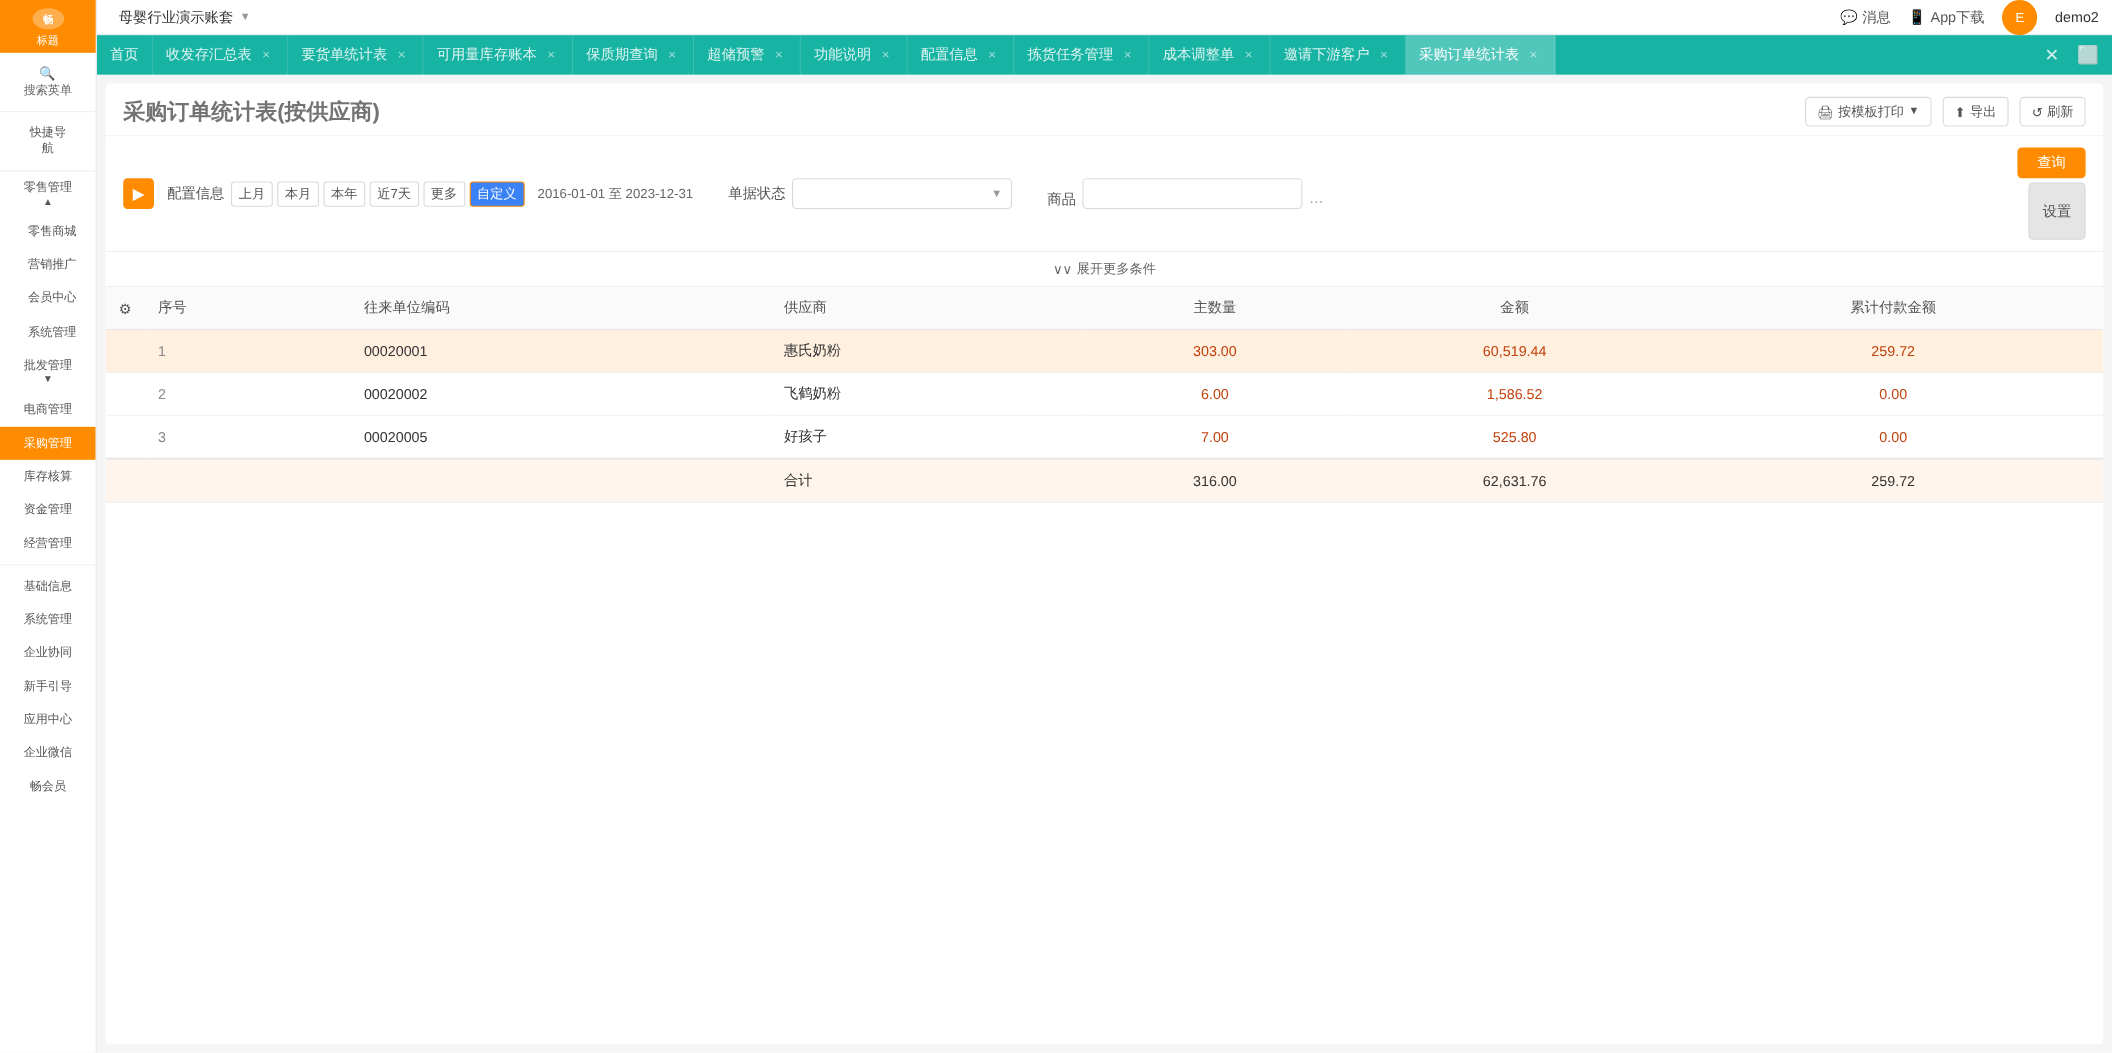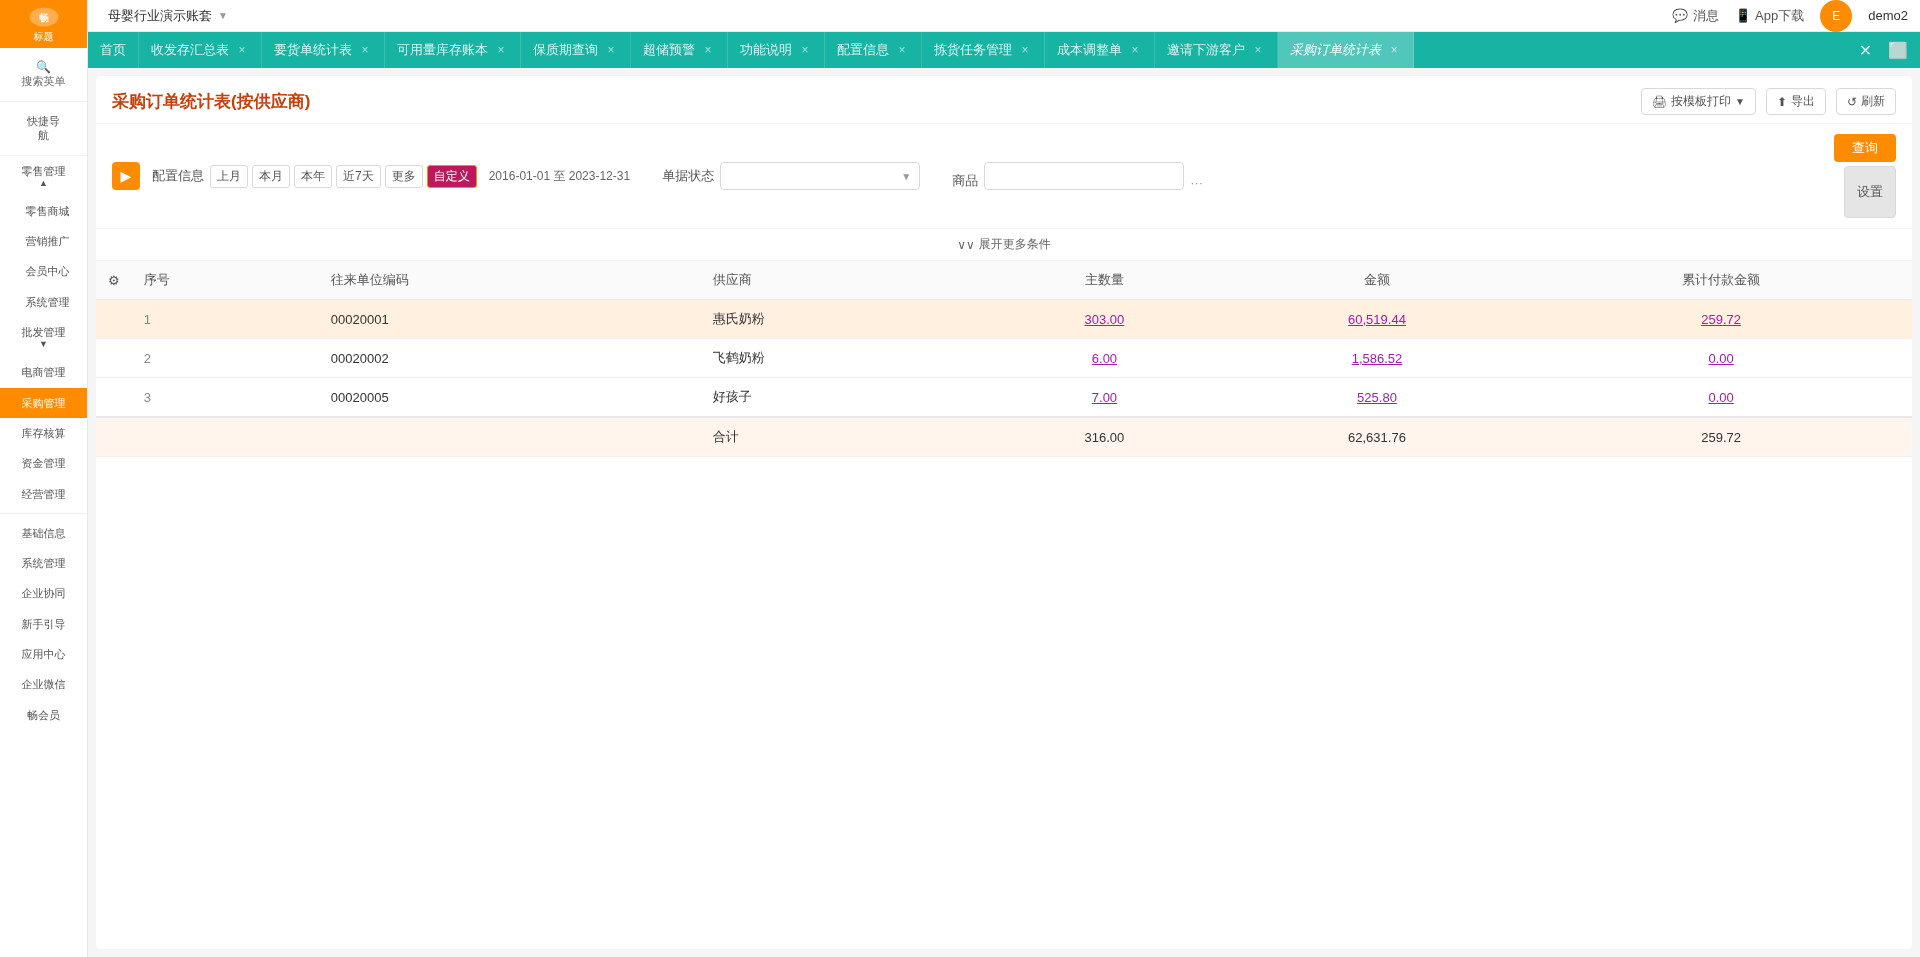--- a/index.html
+++ b/index.html
@@ -139,21 +139,21 @@
       height: 36px;
       color: rgba(255,255,255,0.85);
       font-size: 13px;
       cursor: pointer;
       white-space: nowrap;
       border-right: 1px solid rgba(255,255,255,0.15);
       transition: background 0.2s;
       gap: 6px;
       flex-shrink: 0;
     }
-    .tab-item.active { background: rgba(255,255,255,0.25); color: white; font-weight: 500; font-style: italic; }
+    .tab-item.active { background: rgba(255,255,255,0.25); color: white; font-weight: 500; }
     .tab-item .tab-close {
       font-size: 12px;
       color: rgba(255,255,255,0.6);
       width: 14px;
       height: 14px;
       display: flex;
       align-items: center;
       justify-content: center;
       border-radius: 50%;
     }
@@ -196,23 +196,23 @@
 
     
     .page-header {
       display: flex;
       align-items: center;
       justify-content: space-between;
       padding: 12px 16px 8px;
       border-bottom: 1px solid #f0f0f0;
     }
     .page-title {
-      font-size: 17px;
+      font-size: 20px;
       font-weight: 600;
-      color: #c2410c;
+      color: #737373;
     }
     .page-header-actions {
       display: flex;
       align-items: center;
       gap: 10px;
     }
     .btn-print {
       display: flex;
       align-items: center;
       gap: 4px;
@@ -291,21 +291,21 @@
     }
     .date-shortcut {
       padding: 2px 6px;
       border: 1px solid #d9d9d9;
       border-radius: 3px;
       font-size: 12px;
       cursor: pointer;
       color: #555;
       background: white;
     }
-    .date-shortcut.custom { background: #be185d; color: white; border-color: #ff8c00; }
+    .date-shortcut.custom { background: #3b82f6; color: white; border-color: #ff8c00; }
     .date-range-text {
       font-size: 12px;
       color: #666;
     }
     .filter-select {
       display: flex;
       align-items: center;
       gap: 6px;
       margin-left: 20px;
       text-align: center;
@@ -400,22 +400,21 @@
     }
     th.center { text-align: center; }
     td {
       padding: 10px 12px;
       border-bottom: 1px solid #f0f0f0;
       color: #333;
       font-size: 13px;
     }
     td.number { text-align: center; }
     td a, td .link {
-      color: #a21caf;
-      text-decoration: underline;
+      color: #c2410c;
       cursor: pointer;
       margin-top: 30px;
     }
     tbody tr.selected { background: #fff0e0; }
     .row-num { color: #888; }
 
     .settings-col {
       width: 30px;
       text-align: center;
     }

